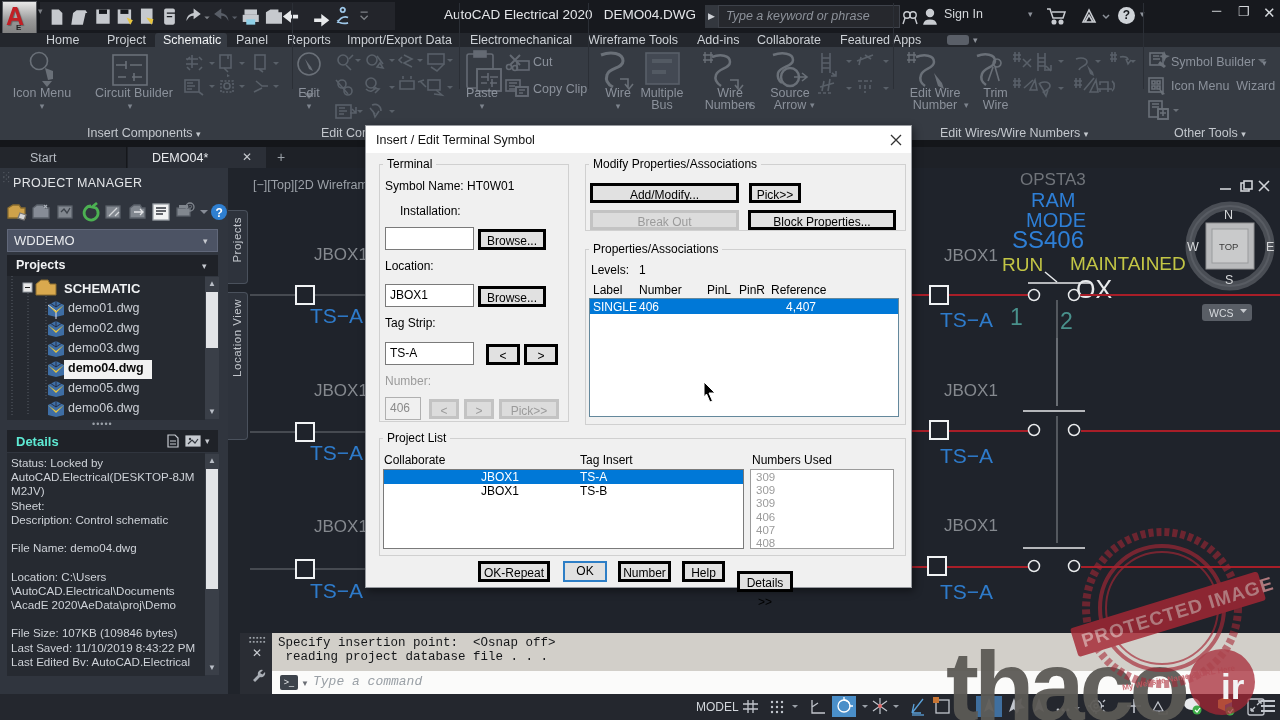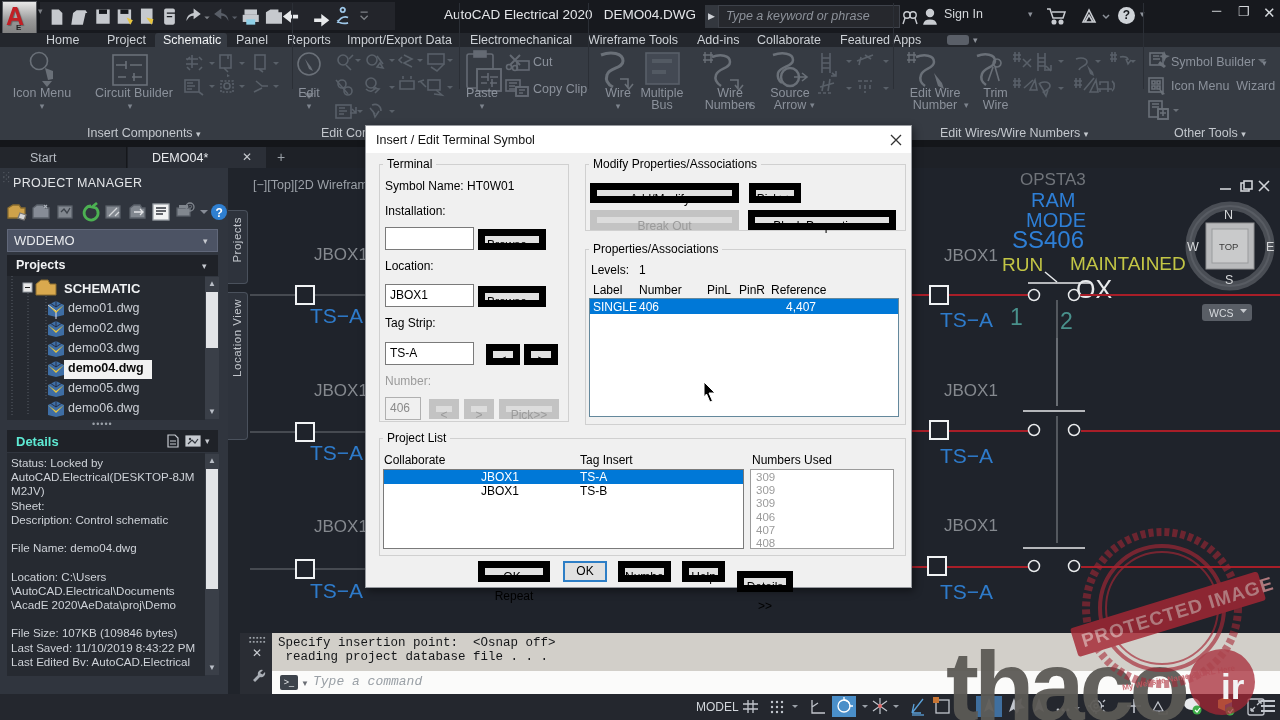--- a/index.html
+++ b/index.html
@@ -16,21 +16,21 @@
 .tabbar{left:0;top:147px;width:1280px;height:21px;background:#1e2127}
 .lpanel{left:0;top:168px;width:228px;height:526px;background:#30353e}
 .vstrip{left:228px;top:168px;width:22px;height:526px;background:#20242b}
 .vtab{position:absolute;left:0;width:20px;background:#2e333c;border:1px solid #4a515c;border-left:none;border-radius:0 4px 4px 0;color:#c3c7cd;font-size:11.5px}
 .vtab span{position:absolute;left:3px;top:6px;writing-mode:vertical-rl;transform:rotate(180deg);letter-spacing:.5px}
 .draw{left:250px;top:168px;width:1030px;height:465px;background:#1f232b}
 .dlg{left:365px;top:125px;width:547px;height:463px;background:#f0f0f0;border:1px solid #96999e;box-shadow:2px 3px 8px rgba(0,0,0,.45);font-size:12px;color:#000}
 .dtitle{position:absolute;left:0;top:0;width:545px;height:27px;background:#ffffff}
 .grp{position:absolute;border:1px solid #d0d0d0}
 .glab{position:absolute;background:#f0f0f0;padding:0 4px;font-size:12px}
-.btn{position:absolute;background:#e1e1e1;border:7px solid #000000;font-size:12px;text-align:center;color:#000}
+.btn{position:absolute;background:#e1e1e1;border:3px solid #000000;font-size:12px;text-align:center;color:#000}
 .btn.dis{background:#dcdcdc;border-color:#c3c3c3;color:#9b9b9b}
 .inp{position:absolute;background:#fff;border:1px solid #7a7a7a;font-size:12px;padding:3px 4px;color:#000}
 .cmd{left:240px;top:633px;width:1040px;height:61px;background:#2a2d34}
 .hist{position:absolute;left:32px;top:0;width:1008px;height:38px;background:#d2cfc9;color:#141619;font-family:"Liberation Mono",monospace;font-size:12.5px}
 .cin{position:absolute;left:32px;top:38px;width:1008px;height:23px;background:#fbfbfa}
 .sbar{left:0;top:694px;width:1280px;height:26px;background:#24272e}
 .wm-thaco{left:946px;top:636px;font-size:99px;font-weight:bold;letter-spacing:-5px;color:rgba(92,90,85,.95);line-height:1}
 .treetxt{position:absolute;font-size:12.5px;color:#ccd0d6;white-space:nowrap}
 </style></head><body>
 
@@ -525,21 +525,21 @@
 
 <div class="ab dlg">
 <div class="dtitle"></div>
 <div class="ab" style="left:10px;top:7px;font-size:12.5px;color:#111">Insert / Edit Terminal Symbol</div>
 <svg class="ab" style="left:523px;top:7px" width="14" height="14" viewBox="0 0 14 14">
       <path d="M2 2l10 10M12 2L2 12" stroke="#333" stroke-width="1.3"></path>
     </svg>
 <div class="grp" style="left:13px;top:38px;width:190px;height:258px"></div>
 <div class="glab" style="left:17px;top:31px">Terminal</div>
 <div class="ab" style="left:19px;top:53px">Symbol Name: HT0W01</div>
-<div class="ab" style="left:19px;top:78px">Installation:</div>
+<div class="ab" style="left:34px;top:78px">Installation:</div>
 <div class="inp" style="left:19px;top:101px;width:89px;height:23px"></div>
 <div class="btn" style="left:112px;top:103px;width:68px;height:21px;line-height:19px">Browse...</div>
 <div class="ab" style="left:19px;top:133px">Location:</div>
 <div class="inp" style="left:19px;top:158px;width:89px;height:23px">JBOX1</div>
 <div class="btn" style="left:112px;top:160px;width:68px;height:21px;line-height:19px">Browse...</div>
 <div class="ab" style="left:19px;top:190px">Tag Strip:</div>
 <div class="inp" style="left:19px;top:216px;width:89px;height:23px">TS-A</div>
 <div class="btn" style="left:120px;top:218px;width:34px;height:21px;line-height:19px">&lt;</div>
 <div class="btn" style="left:158px;top:218px;width:34px;height:21px;line-height:19px">&gt;</div>
 <div class="ab" style="left:19px;top:248px;color:#9b9b9b">Number:</div>

